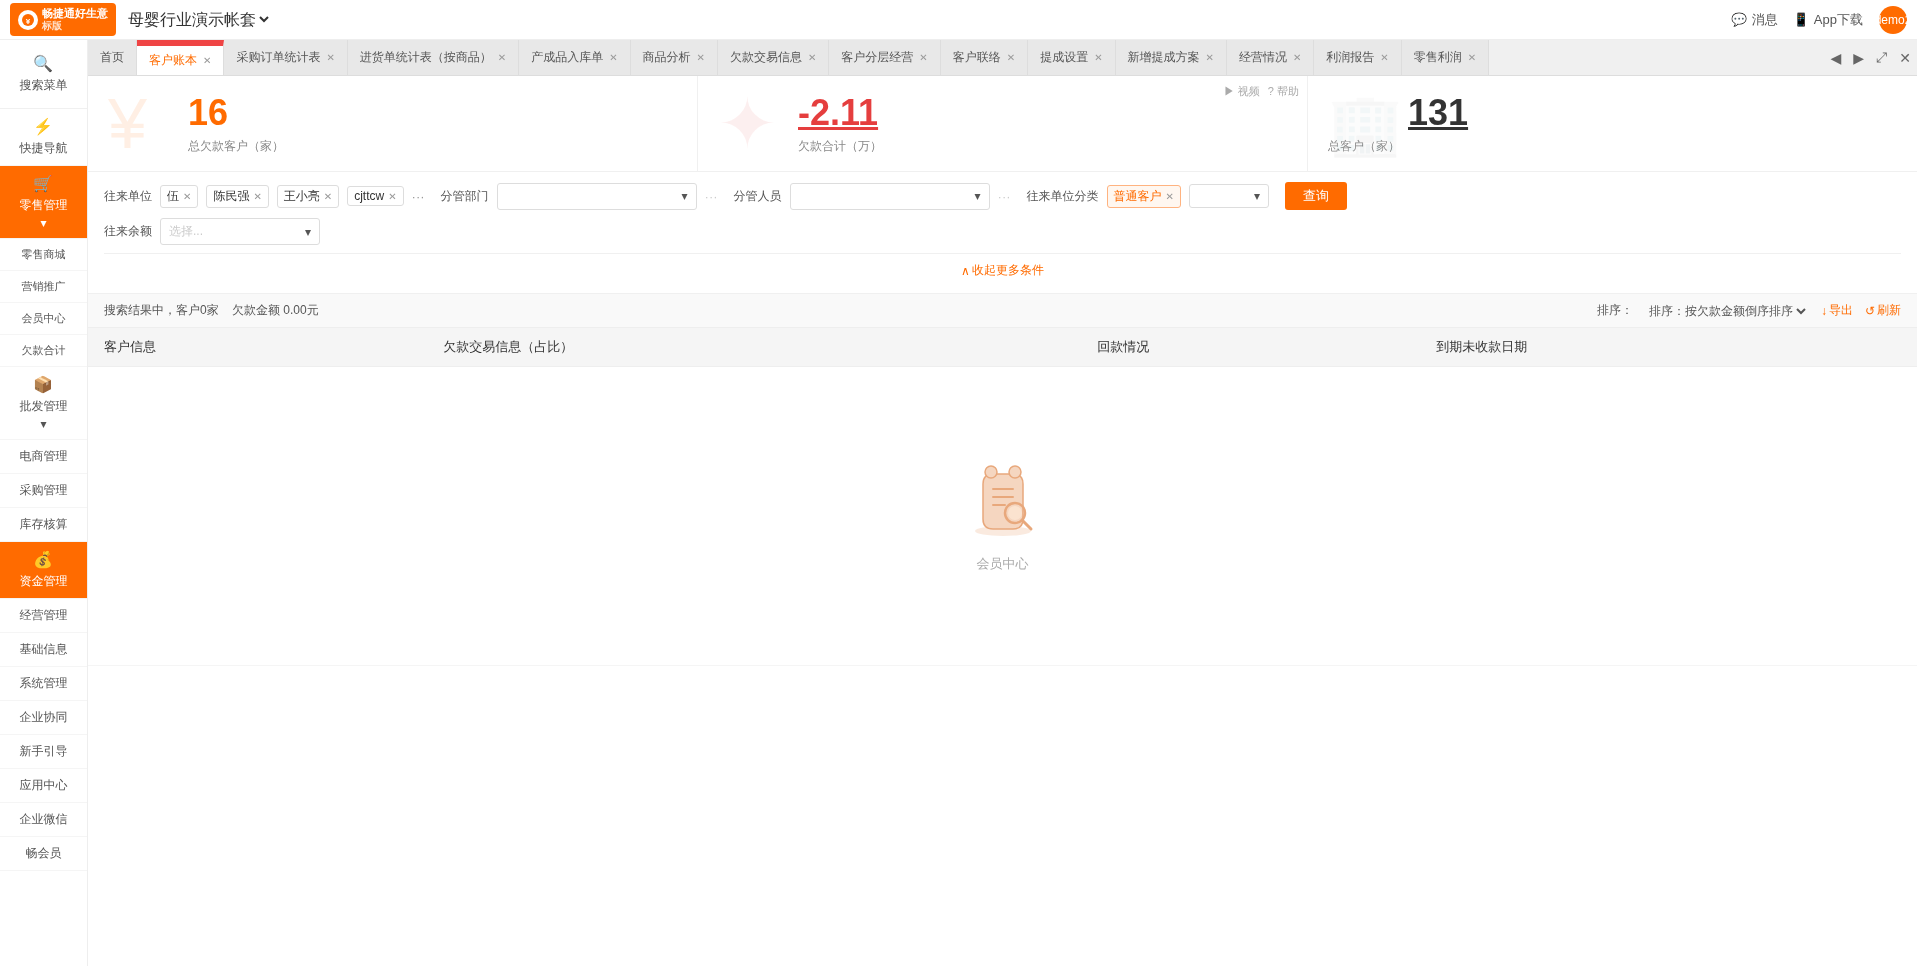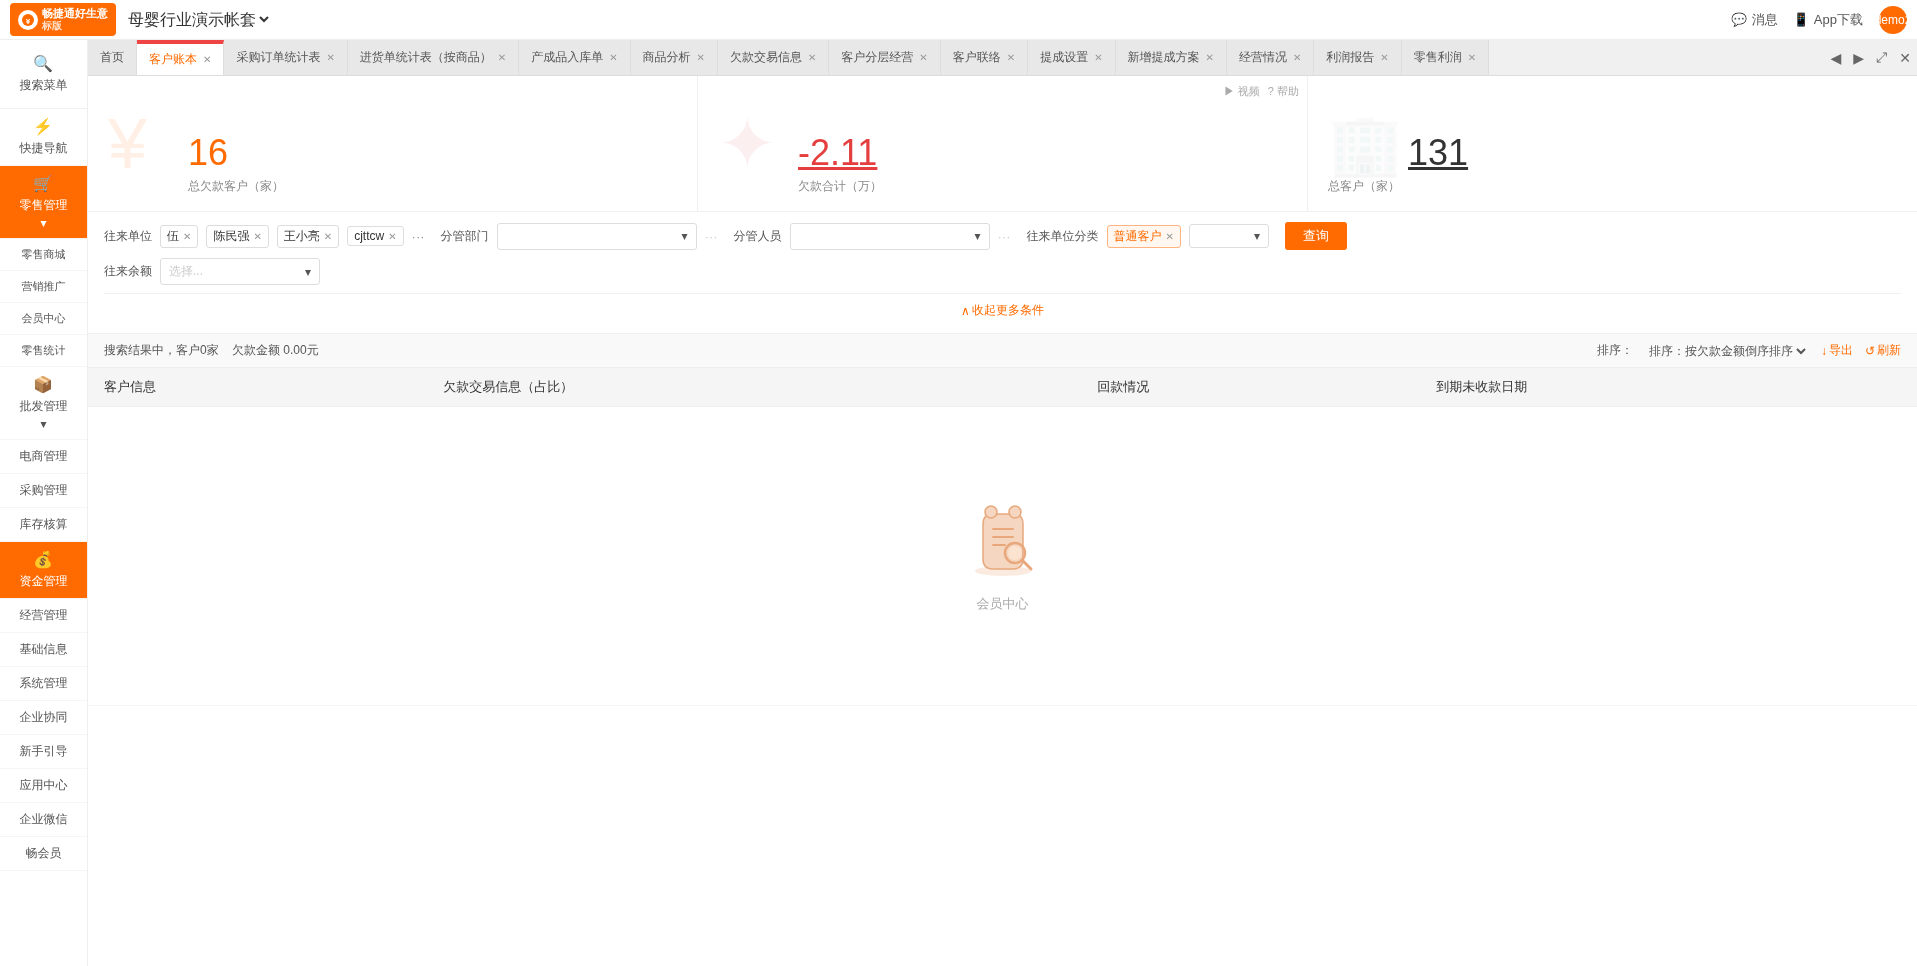--- a/index.html
+++ b/index.html
@@ -26,33 +26,33 @@
     .sidebar-nav-btn { width: 100%; background: none; border: none; cursor: pointer; color: #555; font-size: 12px; padding: 8px 4px; display: flex; flex-direction: column; align-items: center; gap: 2px; border-bottom: 1px solid #f5f5f5; }
     .sidebar-nav-btn.active { background: #ff6b00; color: #fff; }
     .sidebar-icon { font-size: 16px; margin-bottom: 2px; }
 
     
     .content-area { flex: 1; display: flex; flex-direction: column; overflow: hidden; }
 
     
     .tabbar { background: #f0f0f0; display: flex; align-items: center; height: 36px; border-bottom: 1px solid #ddd; flex-shrink: 0; overflow: hidden; }
     .tab { display: flex; align-items: center; height: 36px; padding: 0 12px; background: #e8e8e8; border-right: 1px solid #ddd; font-size: 12px; color: #555; cursor: pointer; white-space: nowrap; gap: 6px; flex-shrink: 0; }
-    .tab.active { background: #fff; color: #ff6b00; border-top: 4px solid #ef4444; }
+    .tab.active { background: #fff; color: #ff6b00; border-top: 6px solid #ef4444; }
     .tab .close-btn { color: #999; font-size: 10px; cursor: pointer; }
     .tab-nav-btns { display: flex; align-items: center; margin-left: auto; }
     .tab-nav-btn { background: none; border: none; cursor: pointer; padding: 0 6px; color: #666; font-size: 14px; }
 
     
     .page-content { flex: 1; overflow-y: auto; background: #fff; padding: 0; }
 
     
     .stats-row { display: flex; background: #fff; border-bottom: 1px solid #f0f0f0; position: relative; }
     .stat-item { flex: 1; padding: 16px 20px; display: flex; flex-direction: column; align-items: flex-start; border-right: 1px solid #f0f0f0; position: relative; }
     .stat-item:last-child { border-right: none; }
-    .stat-value { font-size: 36px; font-weight: normal; color: #ff6b00; margin-top: 40px; }
+    .stat-value { font-size: 36px; font-weight: bold; color: #ff6b00; }
     .stat-value.negative { color: #e53e3e; text-decoration: underline; cursor: pointer; }
     .stat-value.dark { color: #333; text-decoration: underline; cursor: pointer; }
     .stat-label { font-size: 12px; color: #888; margin-top: 4px; }
     .stat-help { position: absolute; top: 8px; right: 8px; font-size: 11px; color: #aaa; display: flex; gap: 8px; }
 
     
     .filter-section { background: #fff; padding: 10px 16px; border-bottom: 1px solid #f0f0f0; }
     .filter-row { display: flex; align-items: center; flex-wrap: wrap; gap: 8px; margin-bottom: 8px; }
     .filter-label { font-size: 12px; color: #555; white-space: nowrap; }
     .filter-tag { background: #fff; border: 1px solid #ddd; border-radius: 3px; padding: 2px 6px; font-size: 12px; color: #333; display: flex; align-items: center; gap: 4px; }
@@ -140,21 +140,21 @@
     <button class="sidebar-nav-btn" style="font-size:11px;">
       <span>零售商城</span>
     </button>
     <button class="sidebar-nav-btn" style="font-size:11px;">
       <span>营销推广</span>
     </button>
     <button class="sidebar-nav-btn" style="font-size:11px;">
       <span>会员中心</span>
     </button>
     <button class="sidebar-nav-btn" style="font-size:11px;">
-      <span>零售统计</span>
+      <span>欠款合计</span>
     </button>
     <button class="sidebar-nav-btn">
       <span class="sidebar-icon">📦</span>
       <span>批发管理</span>
       <span>▾</span>
     </button>
     <button class="sidebar-nav-btn">
       <span>电商管理</span>
     </button>
     <button class="sidebar-nav-btn">

